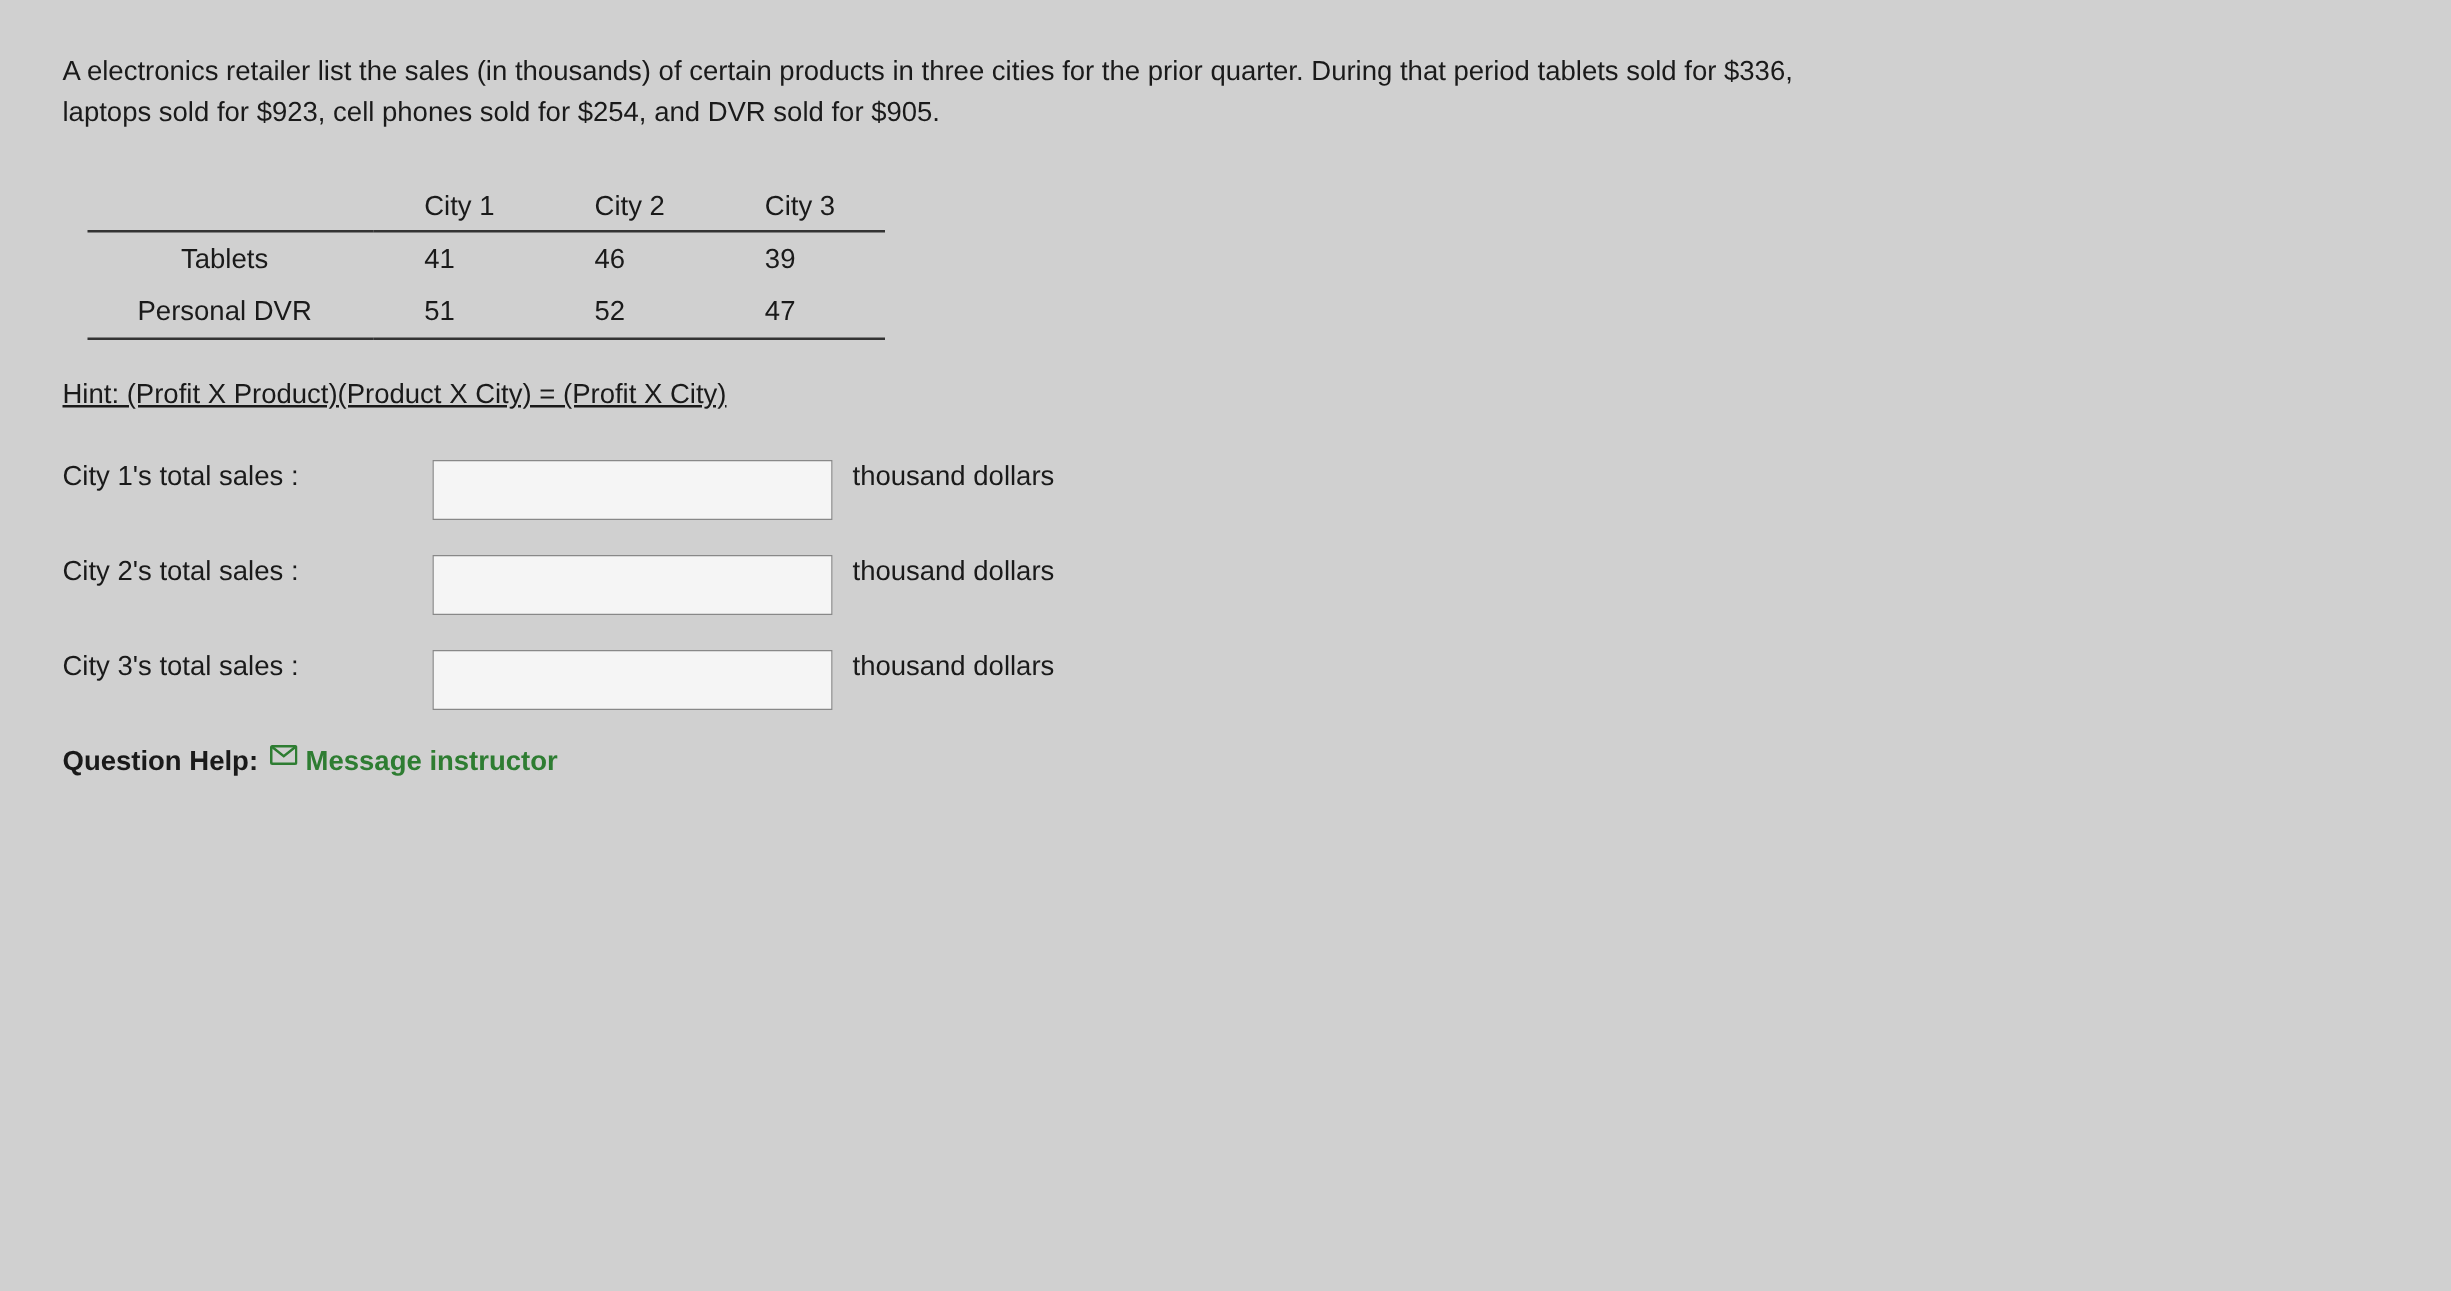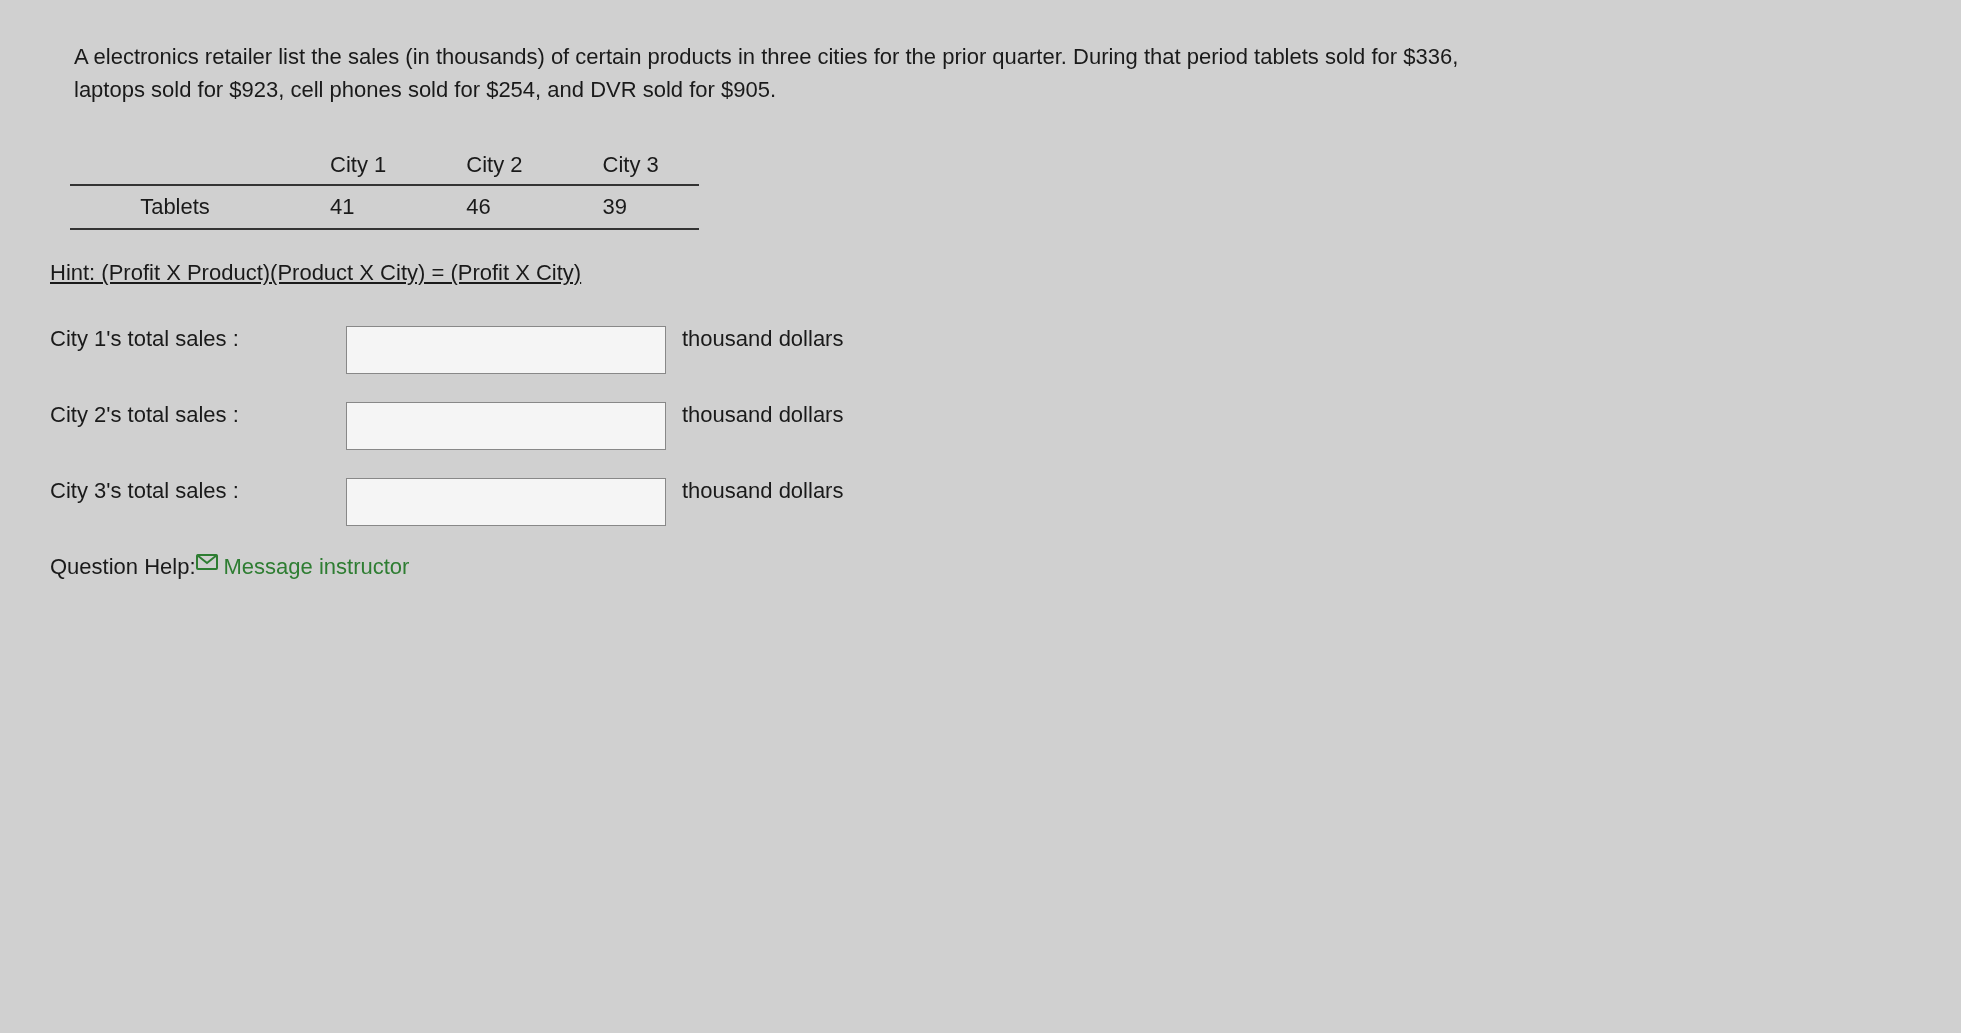--- a/index.html
+++ b/index.html
@@ -16,21 +16,20 @@
       padding: 40px 50px;
       min-height: 1033px;
       width: 1961px;
     }
 
     .intro-text {
       font-size: 22px;
       line-height: 1.5;
       margin-bottom: 40px;
       max-width: 1400px;
-      margin-left: 24px;
     }
 
     .table-container {
       margin-bottom: 30px;
       margin-left: 20px;
     }
 
     table {
       border-collapse: collapse;
       font-size: 22px;
@@ -89,22 +88,24 @@
       padding: 4px 8px;
     }
 
     .answer-unit {
       font-size: 22px;
     }
 
     .question-help {
       display: flex;
       align-items: center;
+      gap: 10px;
       font-size: 22px;
       margin-top: 20px;
+      font-weight: bold;
     }
 
     .message-link {
       color: #2e7d32;
       text-decoration: none;
       display: flex;
       align-items: flex-start;
       gap: 6px;
     }
   </style>
@@ -122,20 +123,26 @@
         <th>City 2</th>
         <th>City 3</th>
       </tr>
     </thead>
     <tbody>
       <tr>
         <td>Tablets</td>
         <td>41</td>
         <td>46</td>
         <td>39</td>
+      </tr>
+      <tr>
+        <td>Personal DVR</td>
+        <td>51</td>
+        <td>52</td>
+        <td>47</td>
       </tr>
     </tbody>
   </table>
 </div>
 
 <p class="hint-text">Hint: (Profit X Product)(Product X City) = (Profit X City)</p>
 
 <div class="answer-row">
   <span class="answer-label">City 1's total sales :</span>
   <input class="answer-input" type="text" value="" style="">

